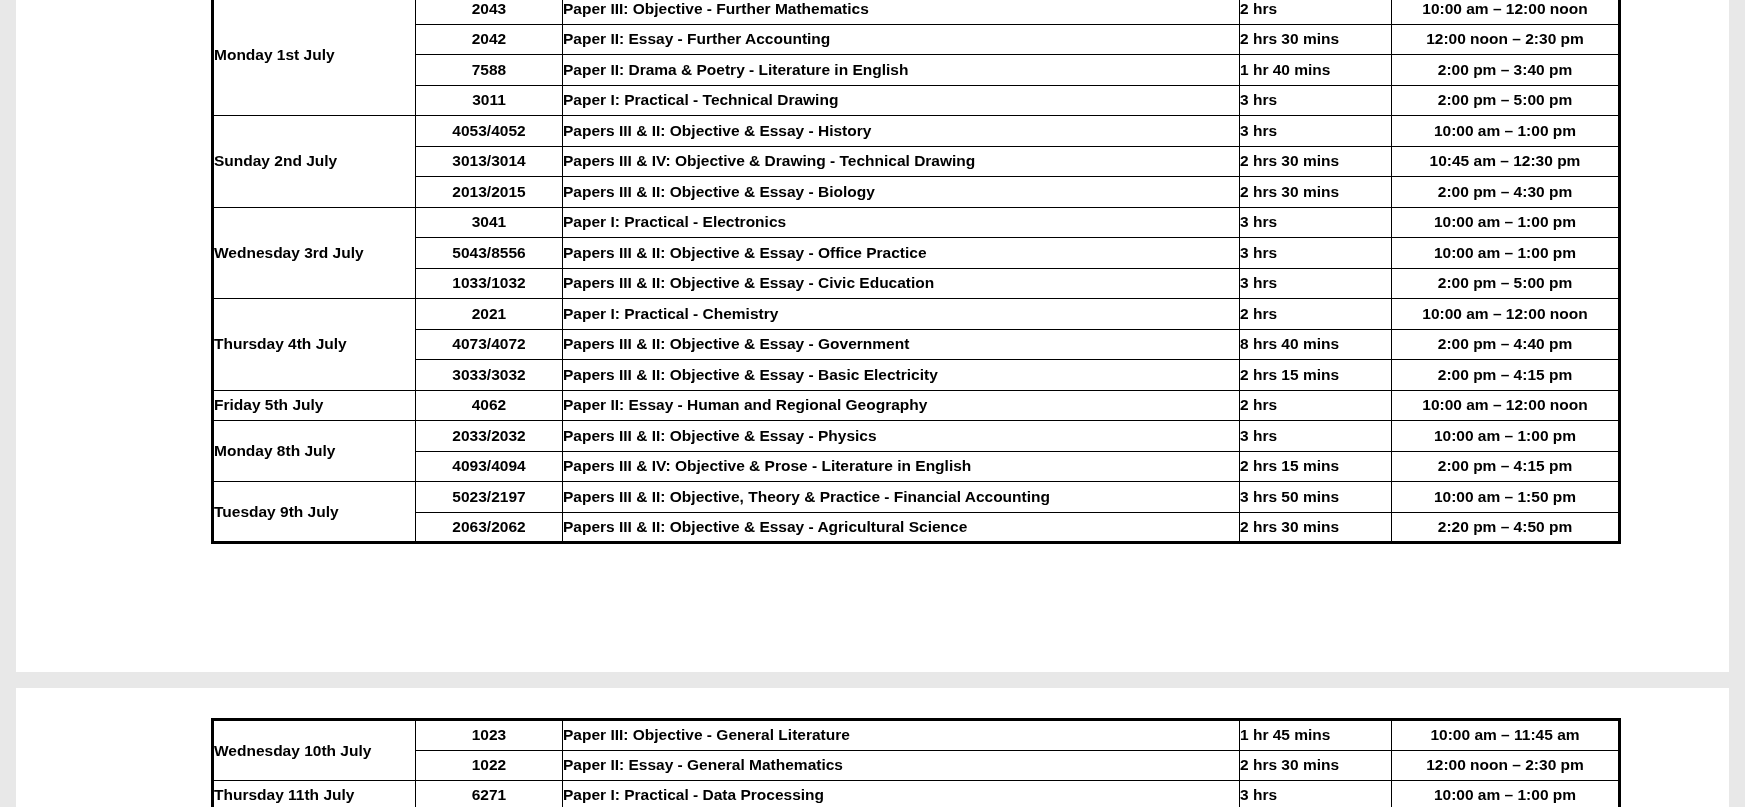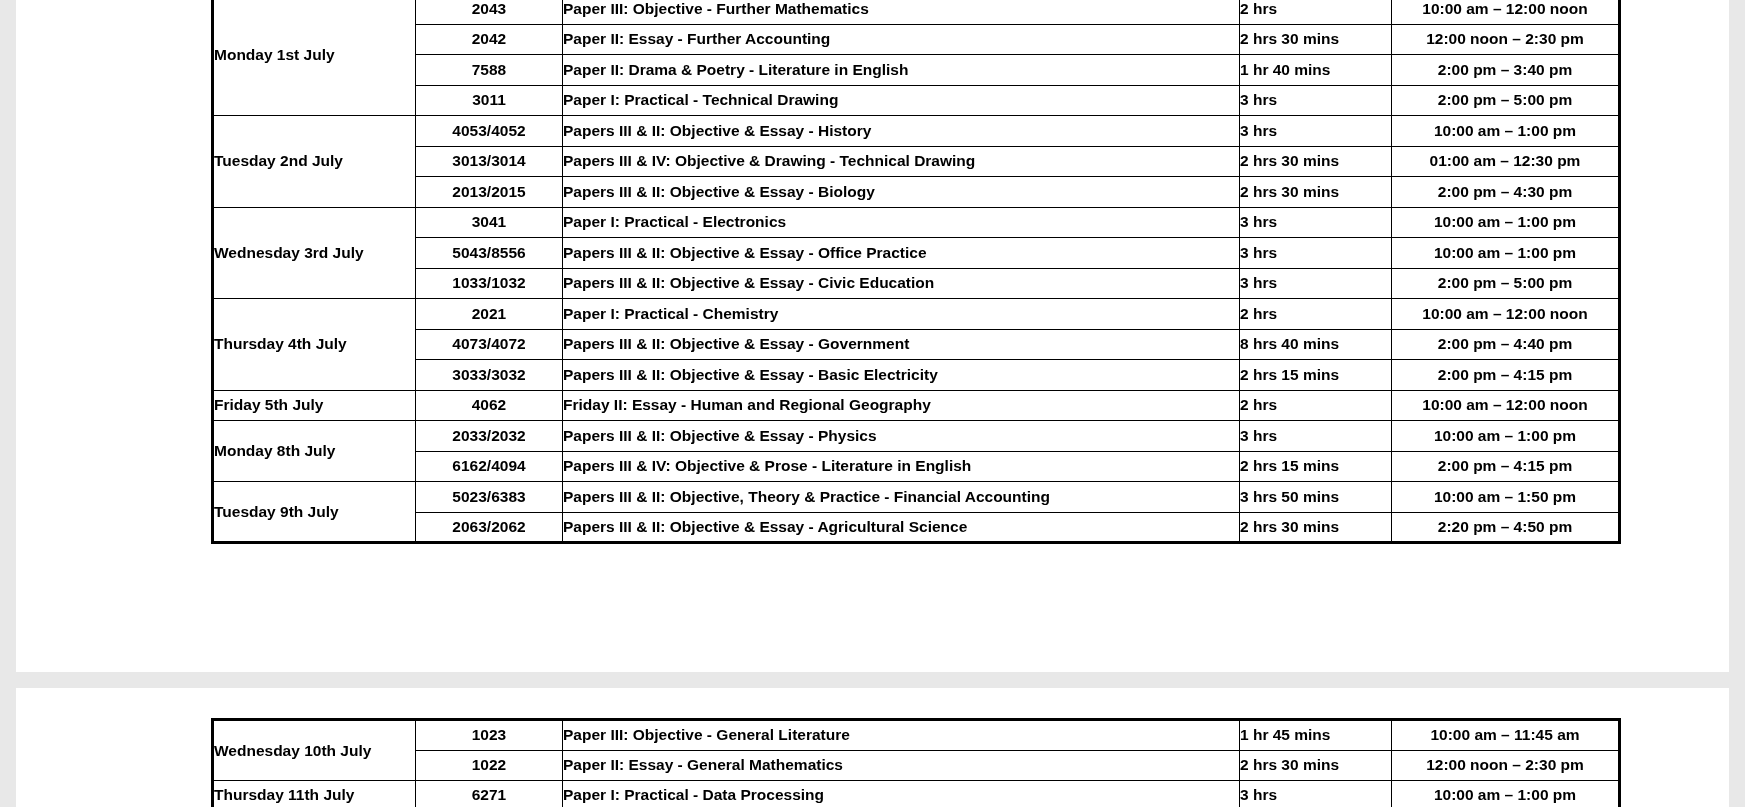--- a/index.html
+++ b/index.html
@@ -101,31 +101,31 @@
               <td class="dur">1 hr 40 mins</td>
               <td class="time">2:00 pm –  3:40 pm</td>
             </tr>
             <tr class="row-h">
               <td class="code">3011</td>
               <td class="paper">Paper I: Practical - Technical Drawing</td>
               <td class="dur">3 hrs</td>
               <td class="time">2:00 pm – 5:00 pm</td>
             </tr>
             <tr class="row-h">
-              <td class="day" rowspan="3">Tuesday 2nd July</td>
+              <td class="day" rowspan="3">Sunday 2nd July</td>
               <td class="code">4053/4052</td>
               <td class="paper">Papers III &amp; II: Objective &amp; Essay - History</td>
               <td class="dur">3 hrs</td>
               <td class="time">10:00 am – 1:00 pm</td>
             </tr>
             <tr class="row-h">
               <td class="code">3013/3014</td>
               <td class="paper">Papers III &amp; IV: Objective &amp; Drawing - Technical Drawing</td>
               <td class="dur">2 hrs 30 mins</td>
-              <td class="time">01:00 am – 12:30 pm</td>
+              <td class="time">10:45 am – 12:30 pm</td>
             </tr>
             <tr class="row-h">
               <td class="code">2013/2015</td>
               <td class="paper">Papers III &amp; II: Objective &amp; Essay - Biology</td>
               <td class="dur">2 hrs 30 mins</td>
               <td class="time">2:00 pm – 4:30 pm</td>
             </tr>
             <tr class="row-h">
               <td class="day" rowspan="3">Wednesday 3rd July</td>
               <td class="code">3041</td>
@@ -160,40 +160,40 @@
             </tr>
             <tr class="row-h">
               <td class="code">3033/3032</td>
               <td class="paper">Papers III &amp; II: Objective &amp; Essay - Basic Electricity</td>
               <td class="dur">2 hrs 15 mins</td>
               <td class="time">2:00 pm – 4:15 pm</td>
             </tr>
             <tr class="row-h">
               <td class="day" rowspan="1">Friday 5th July</td>
               <td class="code">4062</td>
-              <td class="paper">Friday II: Essay - Human and Regional Geography</td>
+              <td class="paper">Paper II: Essay - Human and Regional Geography</td>
               <td class="dur">2 hrs</td>
               <td class="time">10:00 am –  12:00 noon</td>
             </tr>
             <tr class="row-h">
               <td class="day" rowspan="2">Monday 8th July</td>
               <td class="code">2033/2032</td>
               <td class="paper">Papers III &amp; II: Objective &amp; Essay - Physics</td>
               <td class="dur">3 hrs</td>
               <td class="time">10:00 am –  1:00 pm</td>
             </tr>
             <tr class="row-h">
-              <td class="code">6162/4094</td>
+              <td class="code">4093/4094</td>
               <td class="paper">Papers III &amp; IV: Objective &amp; Prose - Literature in English</td>
               <td class="dur">2 hrs 15 mins</td>
               <td class="time">2:00 pm – 4:15 pm</td>
             </tr>
             <tr class="row-h">
               <td class="day" rowspan="2">Tuesday 9th  July</td>
-              <td class="code">5023/6383</td>
+              <td class="code">5023/2197</td>
               <td class="paper">Papers III &amp; II: Objective, Theory &amp; Practice - Financial Accounting</td>
               <td class="dur">3 hrs 50 mins</td>
               <td class="time">10:00 am –  1:50 pm</td>
             </tr>
             <tr class="row-h">
               <td class="code">2063/2062</td>
               <td class="paper">Papers III &amp; II: Objective &amp; Essay - Agricultural Science</td>
               <td class="dur">2 hrs 30 mins</td>
               <td class="time">2:20 pm – 4:50 pm</td>
             </tr>

